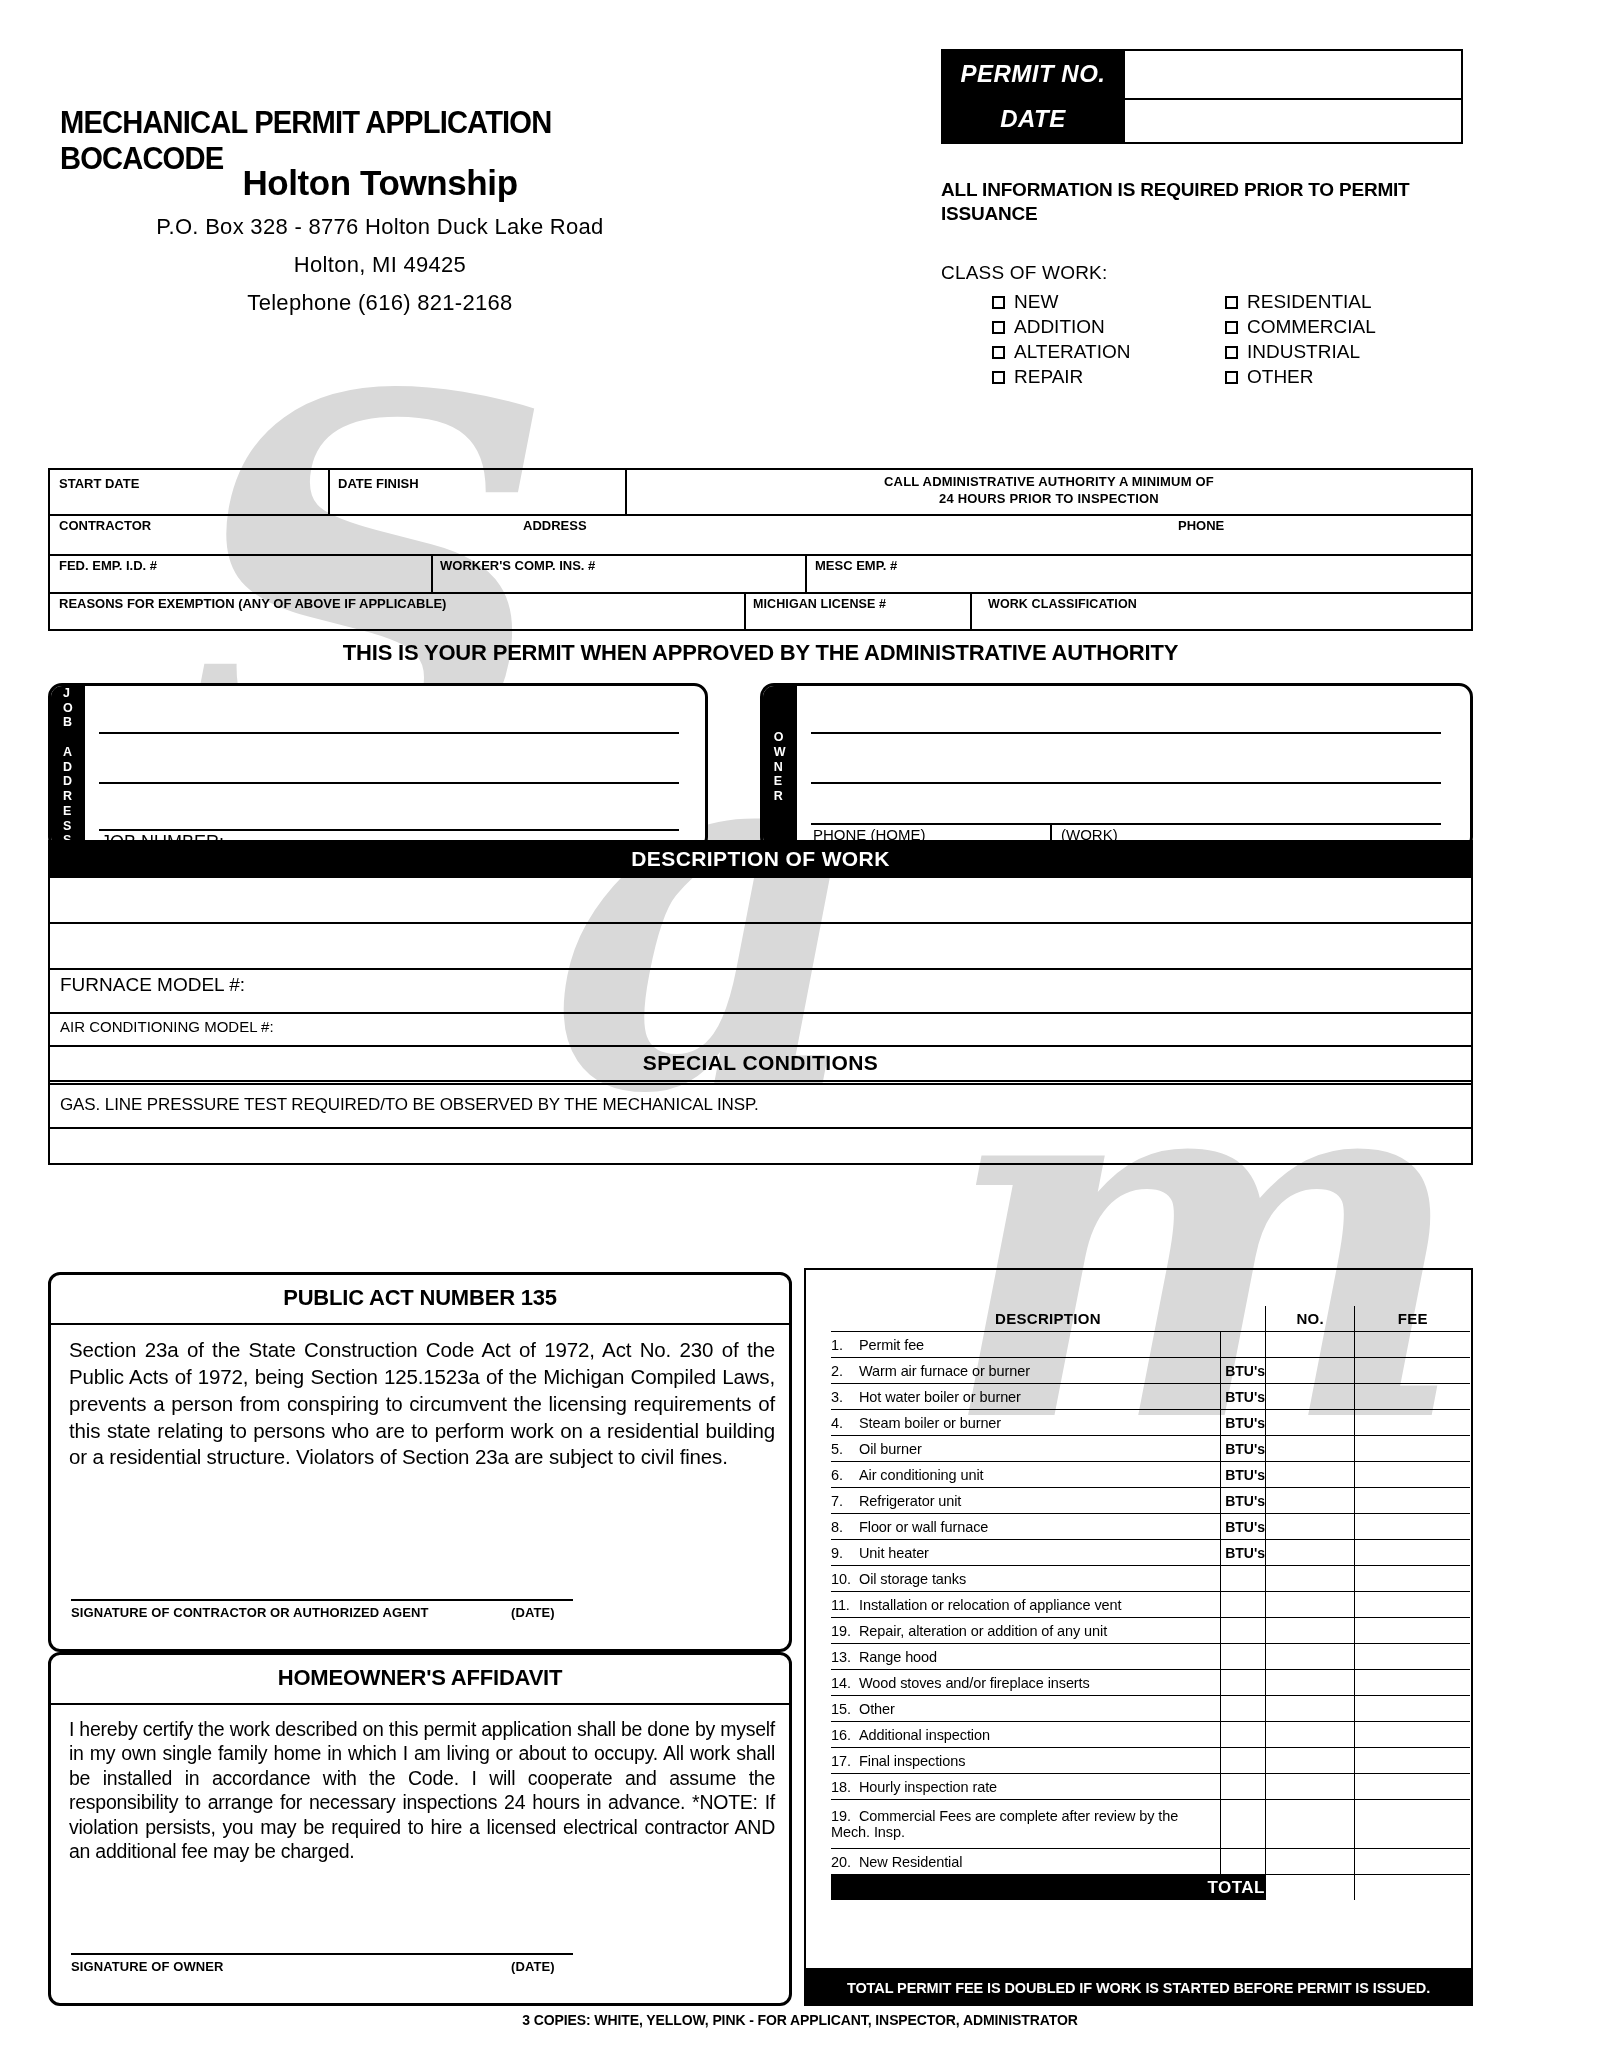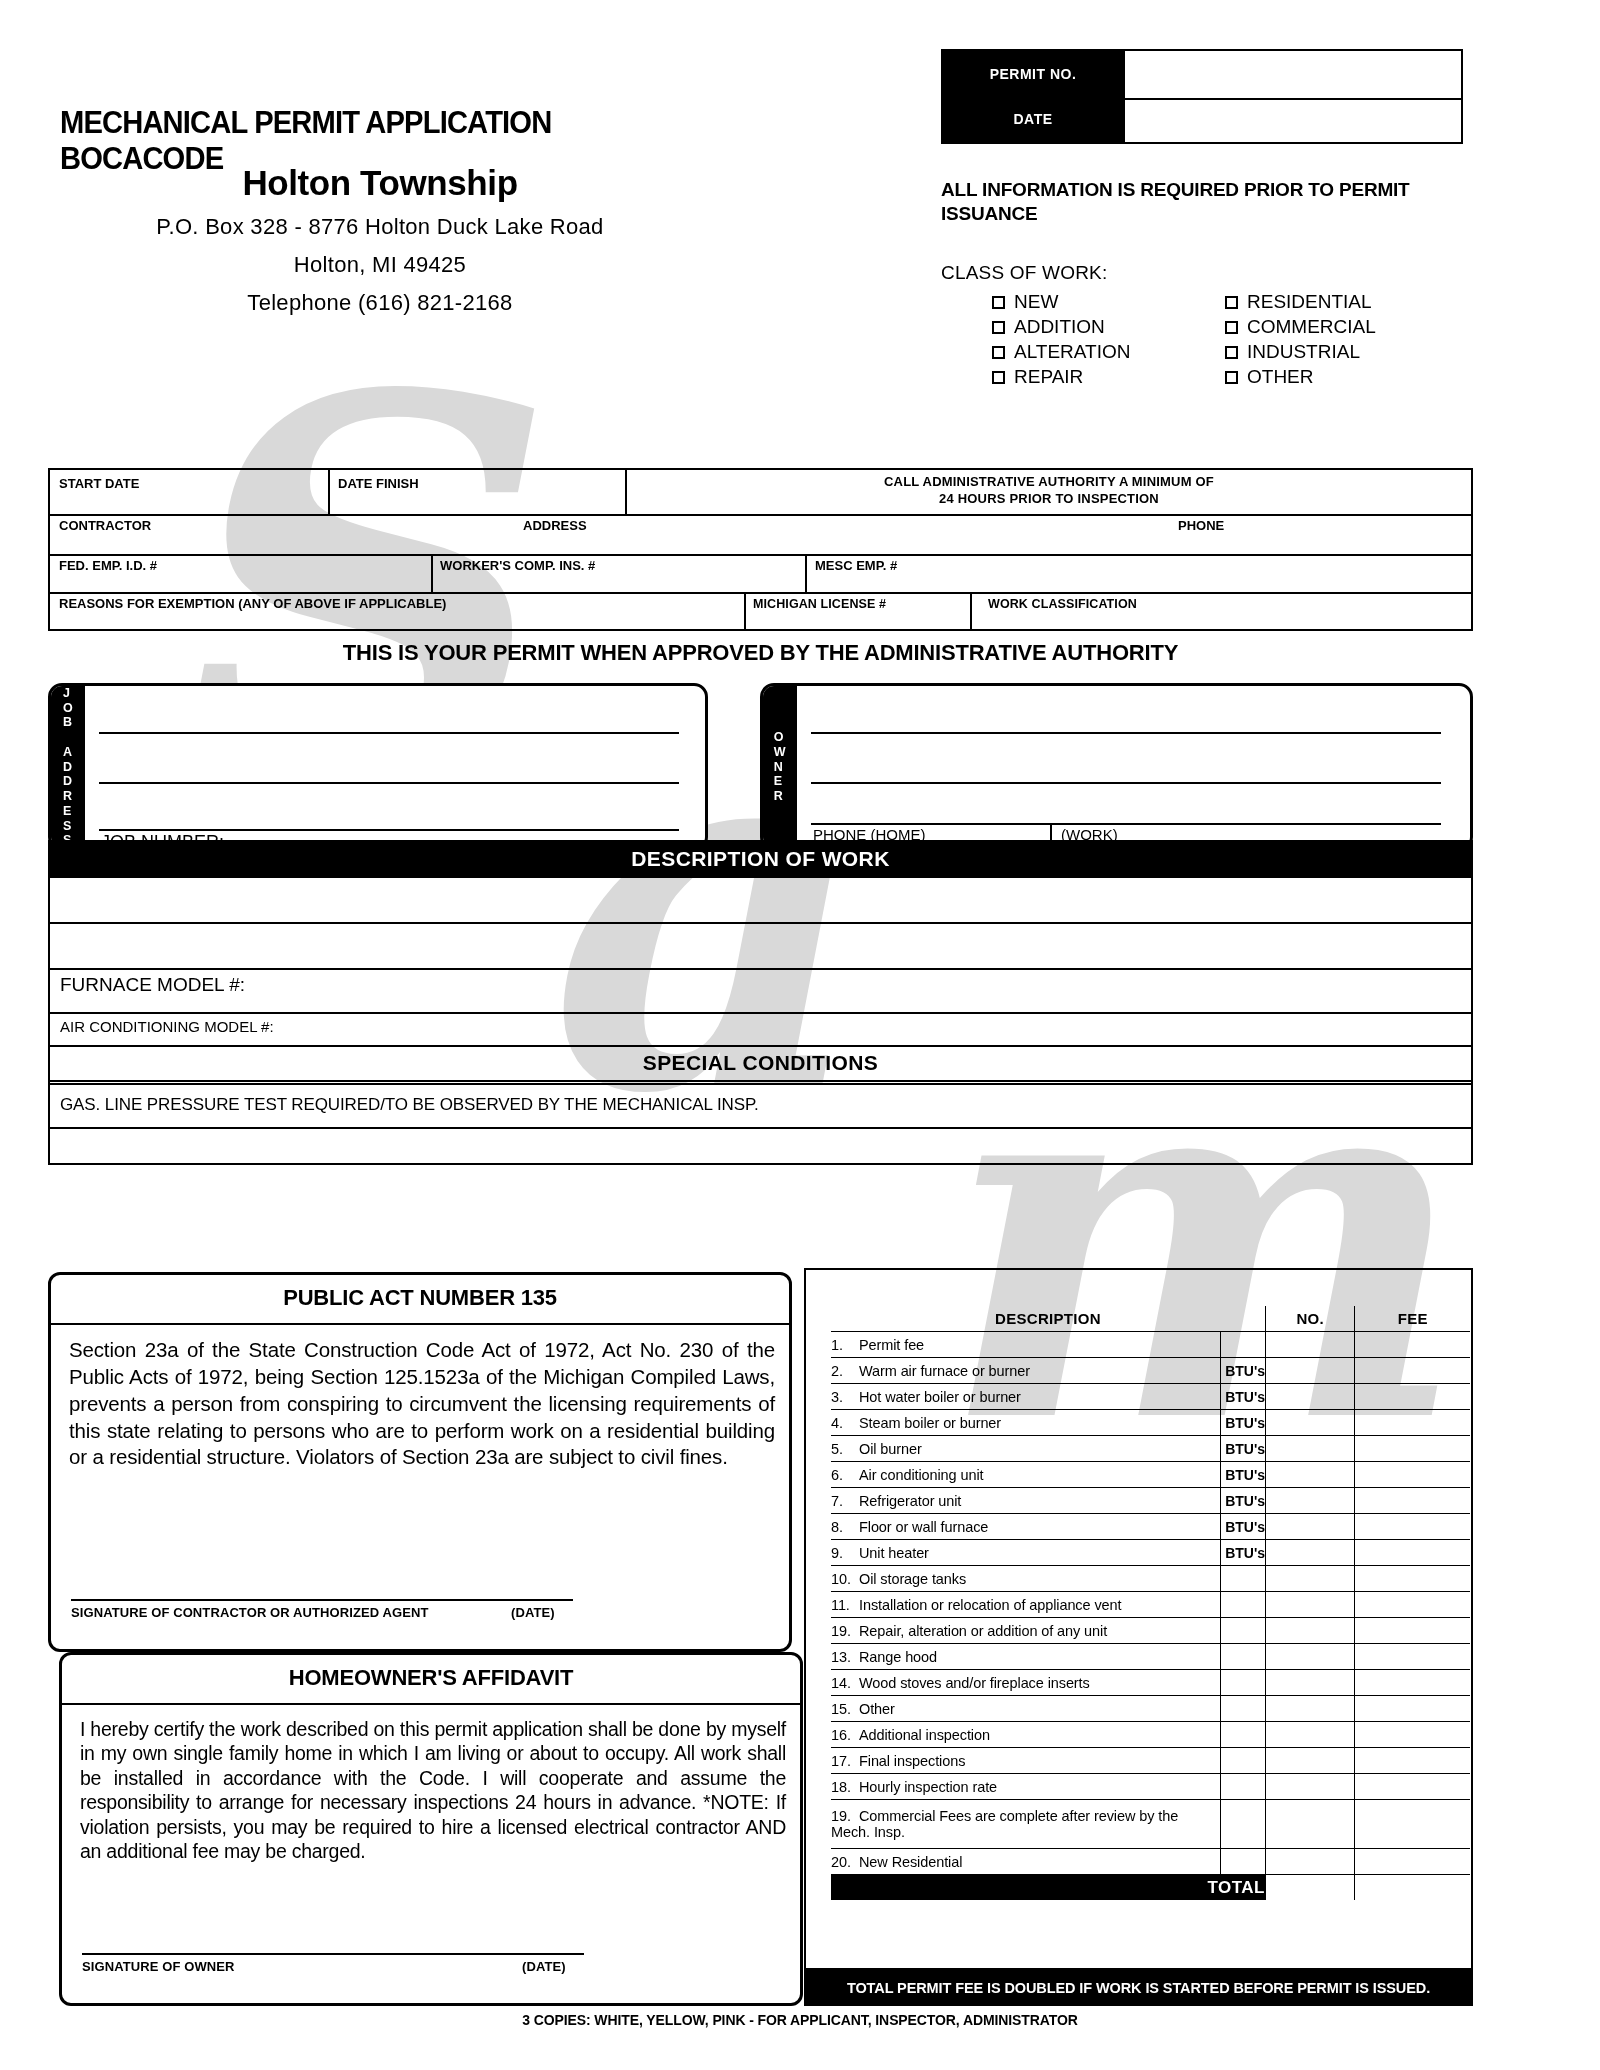--- a/index.html
+++ b/index.html
@@ -57,21 +57,21 @@
   }
 
   
   #permitBox{left:941px;top:49px;width:522px;height:95px;}
   #permitBox .leftcol{
     position:absolute;left:0;top:0;width:180px;height:100%;
     background:#000;color:#fff;
   }
   #permitBox .lrow{
     height:50%;display:flex;align-items:center;justify-content:center;
-    font-size:14px;font-weight:700;letter-spacing:.5px;
+    font-size:24px;font-weight:700;letter-spacing:.5px;font-style:italic;
   }
   #permitBox .rdiv{
     position:absolute;left:180px;top:47px;right:0;height:2px;background:#000;
   }
   #permitBox .vdiv{
     position:absolute;left:180px;top:0;width:2px;height:100%;background:#000;
   }
 
   #allinfo{
     position:absolute;left:941px;top:178px;width:540px;
@@ -316,21 +316,21 @@
 
   <div class="blk" style="left:48px;top:1272px;width:744px;height:380px;border:3px solid #000;border-radius:12px;">
     <div id="paTitle" style="position:absolute;left:0;top:10px;width:100%;">PUBLIC ACT NUMBER 135</div>
     <div class="fline" style="left:0;top:48px;width:100%"></div>
     <div id="paBody" style="position:absolute;left:18px;top:62px;width:706px;">Section 23a of the State Construction Code Act of 1972, Act No. 230 of the Public Acts of 1972, being Section 125.1523a of the Michigan Compiled Laws, prevents a person from conspiring to circumvent the licensing requirements of this state relating to persons who are to perform work on a residential building or a residential structure. Violators of Section 23a are subject to civil fines.</div>
     <div class="sigline" style="left:20px;top:324px;width:502px"></div>
     <div class="sigcap" style="left:20px;top:330px">SIGNATURE OF CONTRACTOR OR AUTHORIZED AGENT</div>
     <div class="sigcap" style="left:460px;top:330px">(DATE)</div>
   </div>
 
-  <div class="blk" style="left:48px;top:1652px;width:744px;height:354px;border:3px solid #000;border-radius:12px;margin-left:11px;">
+  <div class="blk" style="left:48px;top:1652px;width:744px;height:354px;border:3px solid #000;border-radius:12px;">
     <div id="haTitle" style="position:absolute;left:0;top:10px;width:100%;">HOMEOWNER'S AFFIDAVIT</div>
     <div class="fline" style="left:0;top:48px;width:100%"></div>
     <div id="haBody" style="position:absolute;left:18px;top:62px;width:706px;">I hereby certify the work described on this permit application shall be done by myself in my own single family home in which I am living or about to occupy. All work shall be installed in accordance with the Code. I will cooperate and assume the responsibility to arrange for necessary inspections 24 hours in advance. *NOTE: If violation persists, you may be required to hire a licensed electrical contractor AND an additional fee may be charged.</div>
     <div class="sigline" style="left:20px;top:298px;width:502px"></div>
     <div class="sigcap" style="left:20px;top:304px">SIGNATURE OF OWNER</div>
     <div class="sigcap" style="left:460px;top:304px">(DATE)</div>
   </div>
 
   <div class="blk" style="left:804px;top:1268px;width:669px;height:702px;border:2px solid #000;">
     <div style="position:absolute;left:1px;top:36px;right:1px;bottom:1px;margin-left:24px;">

